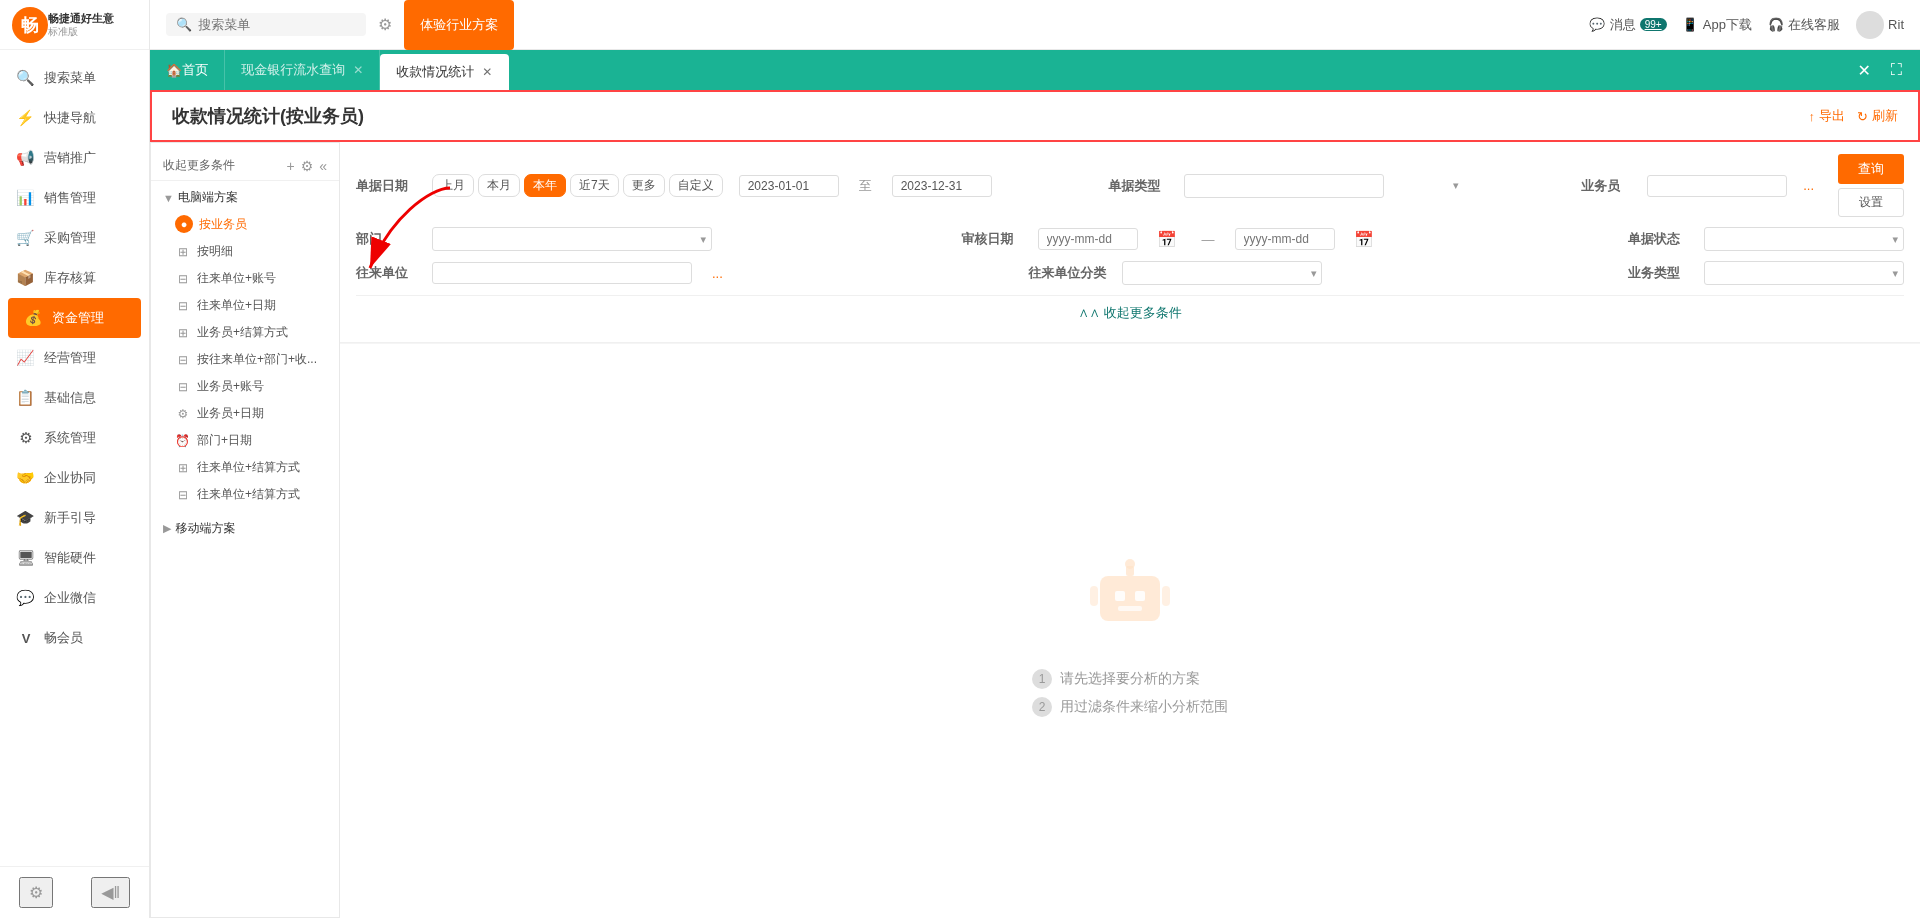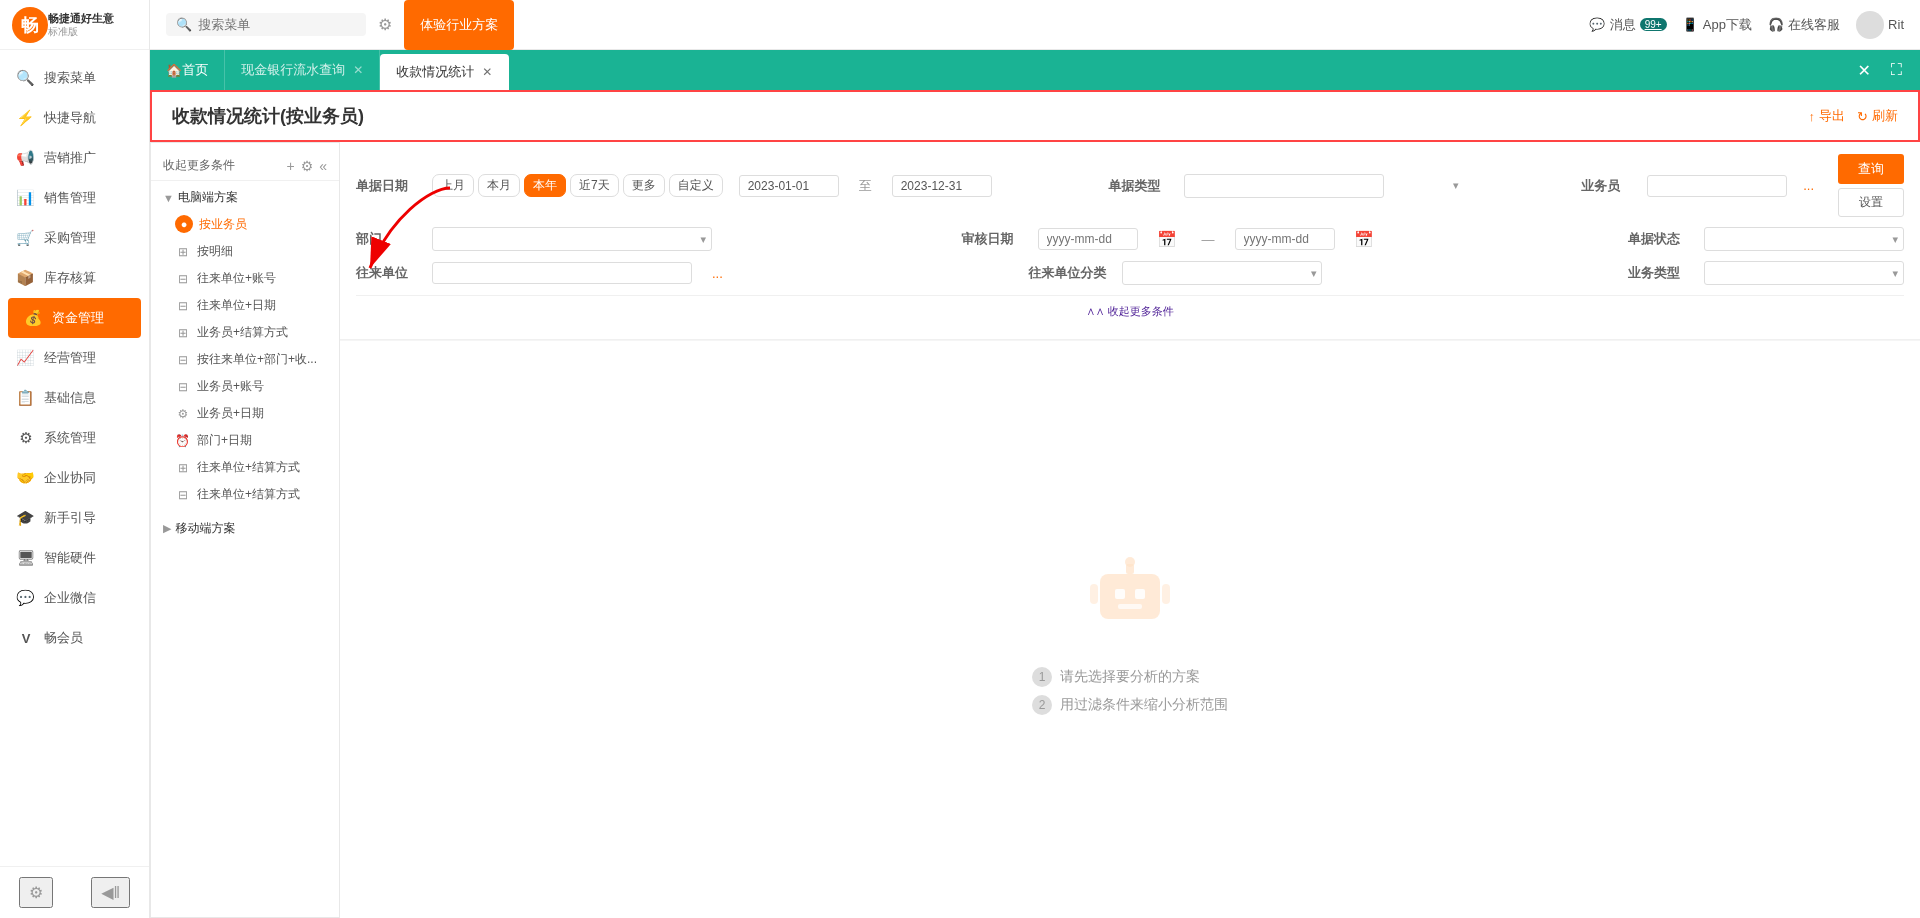--- a/index.html
+++ b/index.html
@@ -62,21 +62,21 @@
     .date-tab { padding: 2px 8px; border: 1px solid #ddd; border-radius: 7px; cursor: pointer; font-size: 12px; color: #555; background: #fff; }
     .date-tab.active { background: #ff6a00; color: white; border-color: #ff6a00; }
     .date-input { border: 1px solid #ddd; border-radius: 3px; padding: 3px 8px; font-size: 12px; color: #555; width: 100px; }
     .date-separator { color: #999; margin: 0 4px; }
     .filter-select { border: 1px solid #ddd; border-radius: 3px; padding: 4px 24px 4px 8px; font-size: 12px; color: #555; background: #fff; cursor: pointer; min-width: 200px; appearance: none; position: relative; }
     .select-wrapper { position: relative; display: inline-flex; align-items: center; }
     .select-wrapper::after { content: '▾'; position: absolute; right: 6px; color: #999; font-size: 11px; pointer-events: none; }
     .filter-input-wide { min-width: 280px; }
     .filter-more { color: #ff6a00; cursor: pointer; font-size: 13px; }
 
-    .collapse-bar { text-align: center; padding: 8px; cursor: pointer; color: #4c1d95; font-size: 11px; border-top: 1px solid #f0f0f0; margin-top: 4px; }
+    .collapse-bar { text-align: center; padding: 8px; cursor: pointer; color: #0f766e; font-size: 13px; border-top: 1px solid #f0f0f0; margin-top: 4px; }
 
     
     .query-btn { background: #ff6a00; color: white; border: none; border-radius: 3px; padding: 6px 20px; font-size: 13px; cursor: pointer; }
     .set-btn { background: #fff; color: #555; border: 1px solid #ddd; border-radius: 3px; padding: 5px 12px; font-size: 12px; cursor: pointer; }
 
     
     .left-panel-overlay { position: absolute; top: 90px; left: 150px; width: 190px; background: #fff; border: 1px solid #e8e8e8; box-shadow: 2px 2px 8px rgba(0,0,0,0.1); z-index: 100; padding: 8px 0; }
     .panel-header { display: flex; align-items: center; justify-content: space-between; padding: 6px 12px; font-size: 13px; color: #555; border-bottom: 1px solid #f0f0f0; }
     .panel-header-actions { display: flex; gap: 6px; }
     .panel-header-btn { color: #999; cursor: pointer; font-size: 14px; background: none; border: none; }

